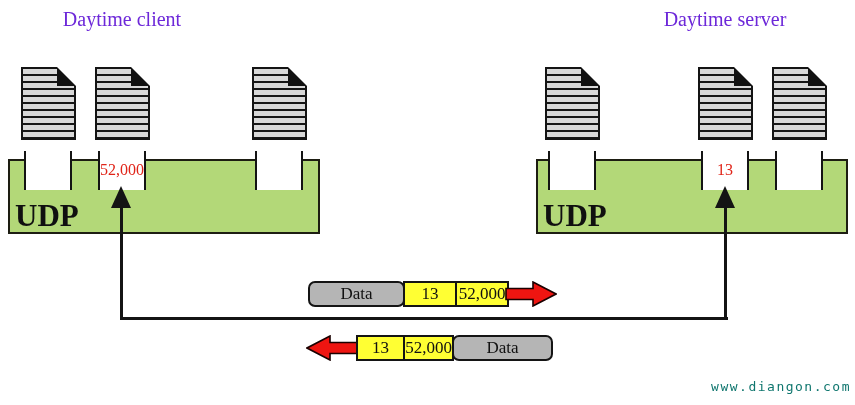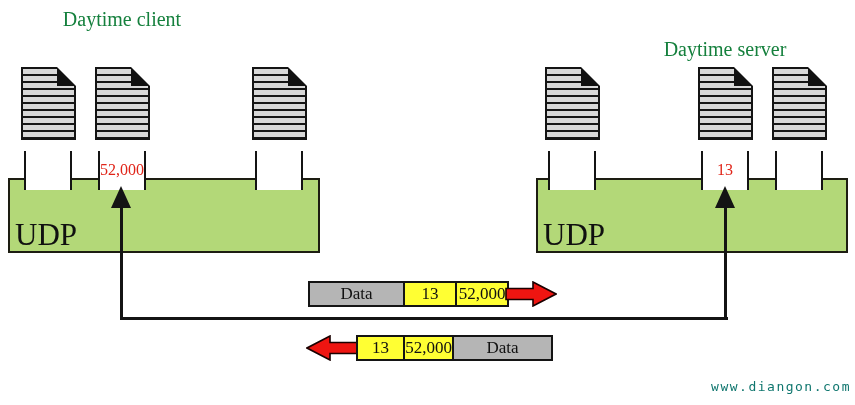--- a/index.html
+++ b/index.html
@@ -4,41 +4,41 @@
 <style>
   html,body { margin:0; padding:0; background:#fff; }
   .canvas {
     position:relative; width:855px; height:405px; background:#ffffff;
     font-family:"Liberation Serif", serif; overflow:hidden;
   }
 
   
   .host-label {
     position:absolute; top:8px; width:130px; text-align:center;
-    font-size:20px; line-height:23px; color:#15803d;
+    font-size:20px; line-height:23px; color:#6d28d9;
   }
   #client-title { left:57px; }
-  #server-title { left:660px;margin-top:30px; }
+  #server-title { left:660px; }
 
   
   .doc {
     position:absolute; top:67px; width:55px; height:73px; box-sizing:border-box;
     border:2px solid #141414;
     background:repeating-linear-gradient(to bottom,#d8d8d8 0 5px,#161616 5px 7px);
   }
   .doc .fold { position:absolute; top:-2px; right:-2px; width:19px; height:19px; background:#fff; }
   .doc .fold::after {
     content:""; position:absolute; left:0; top:0; width:100%; height:100%;
     background:#111; clip-path:polygon(0 0,100% 100%,0 100%);
   }
 
   
   .udp-box {
-    position:absolute; top:178px; width:312px; height:75px; box-sizing:border-box;
-    background:#b3d878; border:2px solid #1d1d12; z-index:1;
+    position:absolute; top:159px; width:312px; height:75px; box-sizing:border-box;
+    background:#b3d878; border:2px solid #1d1d12; z-index:1;font-weight:bold;
   }
   #udp-client { left:8px; }
   #udp-server { left:536px; }
   .udp-label {
     position:absolute; left:5px; bottom:1px; font-size:31px; line-height:31px; color:#101010;
   }
 
   
   .slot {
     position:absolute; top:151px; width:48px; height:39px; box-sizing:border-box;
@@ -57,21 +57,21 @@
     border-left:10px solid transparent; border-right:10px solid transparent;
     border-bottom:22px solid #141414;
   }
 
   
   .packet { position:absolute; display:flex; z-index:4; }
   .pfield {
     box-sizing:border-box; height:26px; border:2px solid #141414; margin-right:-2px;
     text-align:center; font-size:17px; line-height:21px; color:#111; white-space:nowrap;
   }
-  .pfield.gray { background:#b5b5b5; }
+  .pfield.gray { background:#b5b5b5;border-radius:7px; }
   .pfield.yellow { background:#ffff33; }
   .red-arrow { position:absolute; z-index:4; }
 
   .watermark {
     position:absolute; top:379px; right:4px;
     font-family:"DejaVu Sans Mono", monospace; font-size:13px; letter-spacing:1.5px;
     color:#0f766e;
   }
 </style>
 </head>

